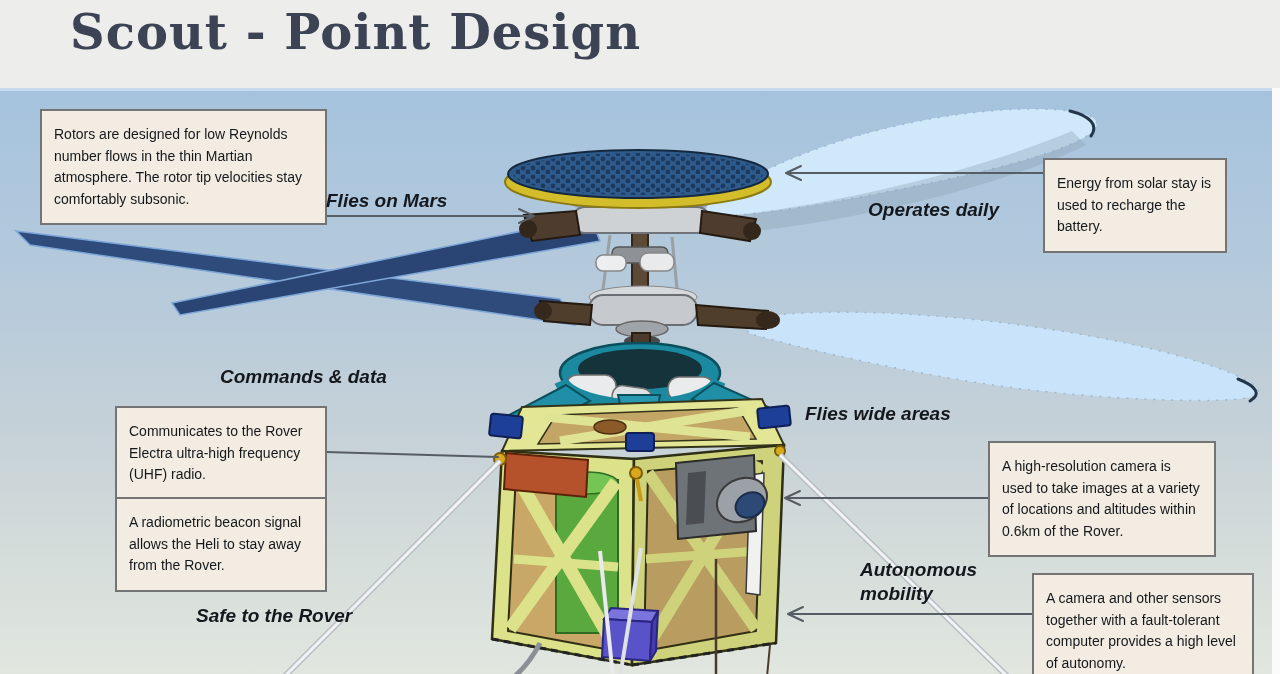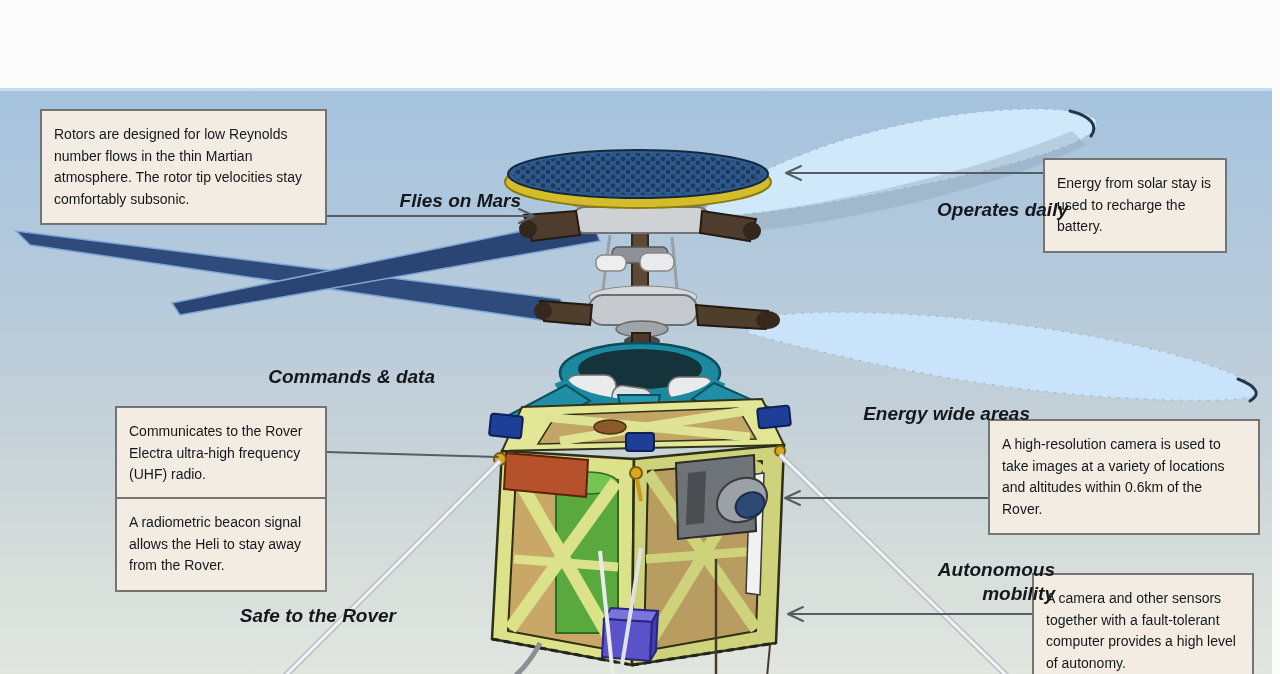--- a/index.html
+++ b/index.html
@@ -14,26 +14,29 @@
   .header{position:absolute;left:0;top:0;width:1280px;height:88px;background:var(--header_bg);}
   .title{position:absolute;left:70px;top:4px;font-family:"DejaVu Serif","Liberation Serif",serif;
     font-weight:bold;font-size:48px;letter-spacing:1px;color:var(--title_color);white-space:nowrap;}
   .slide{position:absolute;left:0;top:88px;width:1272px;height:586px;overflow:hidden;
     border-top:3px solid #c6dbee;
     background:linear-gradient(180deg,#a5c3de 0%,#aec7dd 18%,#b8cbda 38%,#c5d1d8 58%,#d4dcda 78%,#e1e6df 100%);}
   svg.art{position:absolute;left:0;top:0;}
   .callout{position:absolute;background:var(--box_bg);border:2px solid var(--box_border);
     color:var(--text_color);font-size:14px;line-height:21.5px;padding:13px 12px;}
   .tag{position:absolute;color:#14181d;font-weight:bold;font-style:italic;
-    font-size:19px;line-height:24px;text-align:right;margin-left:35px;}
+    font-size:19px;line-height:24px;text-align:left;}
 </style>
 </head>
 <body>
 
 <div class="page">
+  <div class="header">
+    <div class="title">Scout - Point Design</div>
+  </div>
 
   <div class="slide">
     <svg class="art" width="1272" height="586" viewBox="0 88 1272 586" xmlns="http://www.w3.org/2000/svg">
       <defs>
         <pattern id="honey" width="10" height="9" patternUnits="userSpaceOnUse">
           <rect width="10" height="9" fill="#2f5b8c"></rect>
           <circle cx="3" cy="3" r="2.4" fill="#1c3a60"></circle>
           <circle cx="8" cy="7" r="2.4" fill="#1c3a60"></circle>
         </pattern>
       </defs>
@@ -181,23 +184,23 @@
           <line x1="1033" y1="611" x2="789" y2="611"></line>
           <path d="M 803,604 L 788,611 L 803,618"></path>
         </g>
       </g>
     </svg>
 
     <div class="callout" style="left:40px;top:18px;width:287px;">Rotors are designed for low Reynolds number flows in the thin Martian atmosphere. The rotor tip velocities stay comfortably subsonic.</div>
     <div class="callout" style="left:1043px;top:67px;width:184px;">Energy from solar stay is used to recharge the battery.</div>
     <div class="callout" style="left:115px;top:315px;width:212px;">Communicates to the Rover Electra ultra-high frequency (UHF) radio.</div>
     <div class="callout" style="left:115px;top:406px;width:212px;">A radiometric beacon signal allows the Heli to stay away from the Rover.</div>
-    <div class="callout" style="left:988px;top:328px;width:272px;">A high-resolution camera is used to take images at a variety of locations and altitudes within 0.6km of the Rover.</div>
+    <div class="callout" style="left:988px;top:350px;width:228px;">A high-resolution camera is used to take images at a variety of locations and altitudes within 0.6km of the Rover.</div>
     <div class="callout" style="left:1032px;top:482px;width:222px;height:120px;">A camera and other sensors together with a fault-tolerant computer provides a high level of autonomy.</div>
 
     <div class="tag" style="left:326px;top:98px;width:160px;">Flies on Mars</div>
     <div class="tag" style="left:868px;top:107px;width:165px;">Operates daily</div>
     <div class="tag" style="left:220px;top:274px;width:180px;">Commands &amp; data</div>
     <div class="tag" style="left:196px;top:513px;width:165px;">Safe to the Rover</div>
-    <div class="tag" style="left:805px;top:311px;width:190px;">Energy wide areas</div>
+    <div class="tag" style="left:805px;top:311px;width:190px;">Flies wide areas</div>
     <div class="tag" style="left:860px;top:467px;width:160px;">Autonomous mobility</div>
   </div>
 </div>
 
 </body></html>

